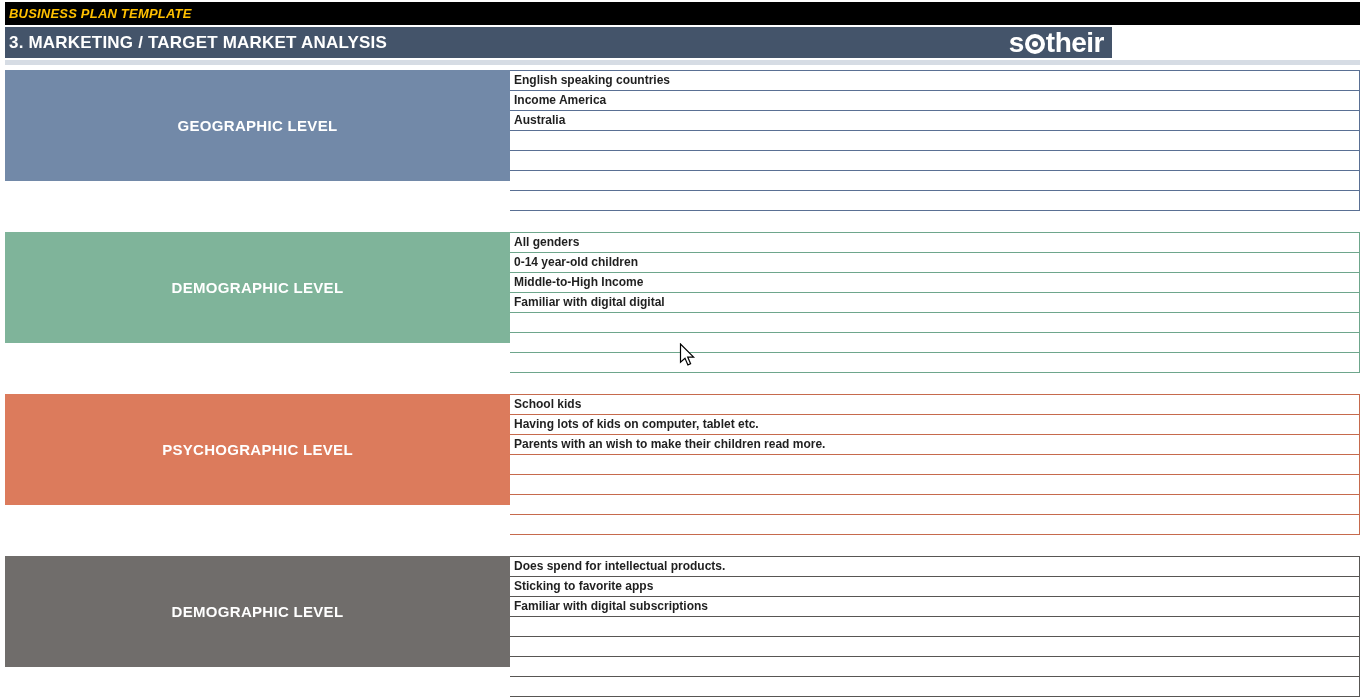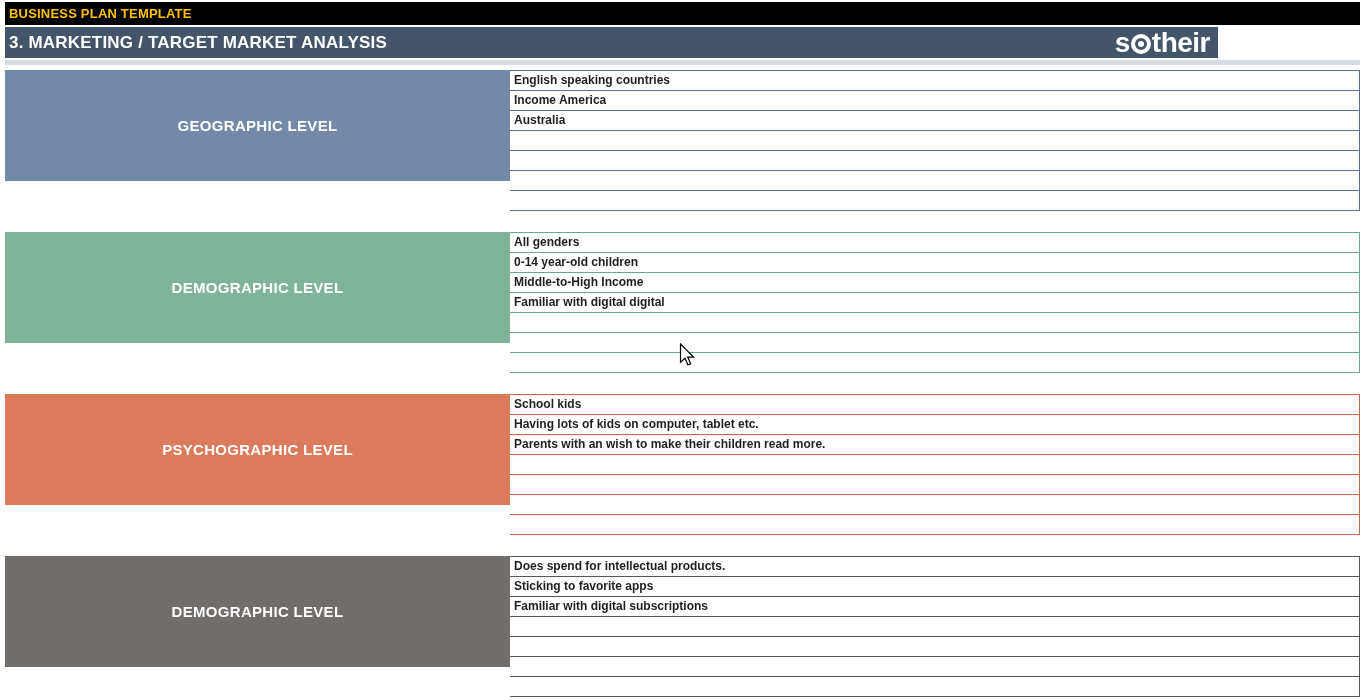--- a/index.html
+++ b/index.html
@@ -8,25 +8,25 @@
     font-family:"Liberation Sans","DejaVu Sans",sans-serif;
   }
   .page{position:absolute;inset:0;}
 
   .black-bar{
     position:absolute;left:5px;top:2px;width:1355px;height:23px;
     background:var(--bar-bg,#000);display:flex;align-items:center;
     padding-left:4px;box-sizing:border-box;
   }
   .black-bar .bar-label{
-    color:var(--bar-fg,#FFC000);font-weight:bold;font-size:13px;letter-spacing:.2px;
+    color:var(--bar-fg,#FFC000);font-weight:bold;font-size:13px;letter-spacing:.2px;font-style:italic;
   }
 
   .header-bar{
-    position:absolute;left:5px;top:27px;width:1213px;height:31px;
+    position:absolute;left:5px;top:27px;width:1107px;height:31px;
     background:var(--header-bg,#44546A);
     display:flex;align-items:center;justify-content:space-between;
     padding:0 8px 0 4px;box-sizing:border-box;
   }
   .header-title{color:var(--header-fg,#fff);font-weight:bold;font-size:17px;letter-spacing:.2px;}
   .logo{color:#fff;font-weight:bold;font-size:28px;display:flex;align-items:center;line-height:1;letter-spacing:-0.5px;}
   .logo-o{
     display:inline-block;width:12px;height:12px;border:4px solid #fff;border-radius:50%;
     position:relative;margin:2px 1px 0 1px;
   }

